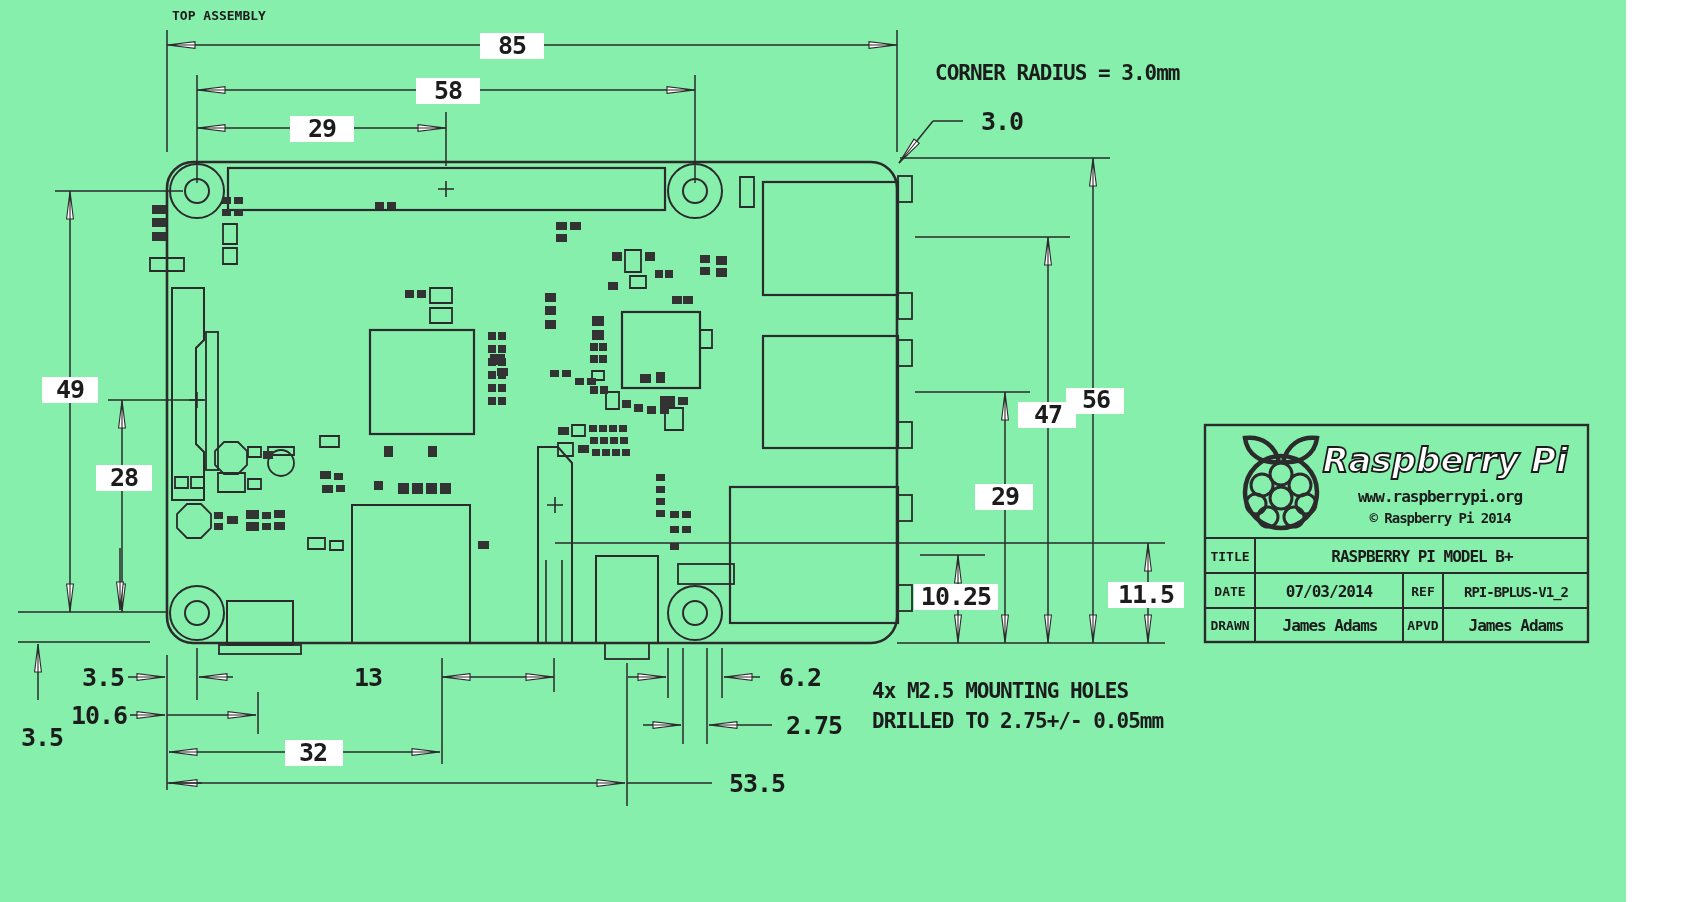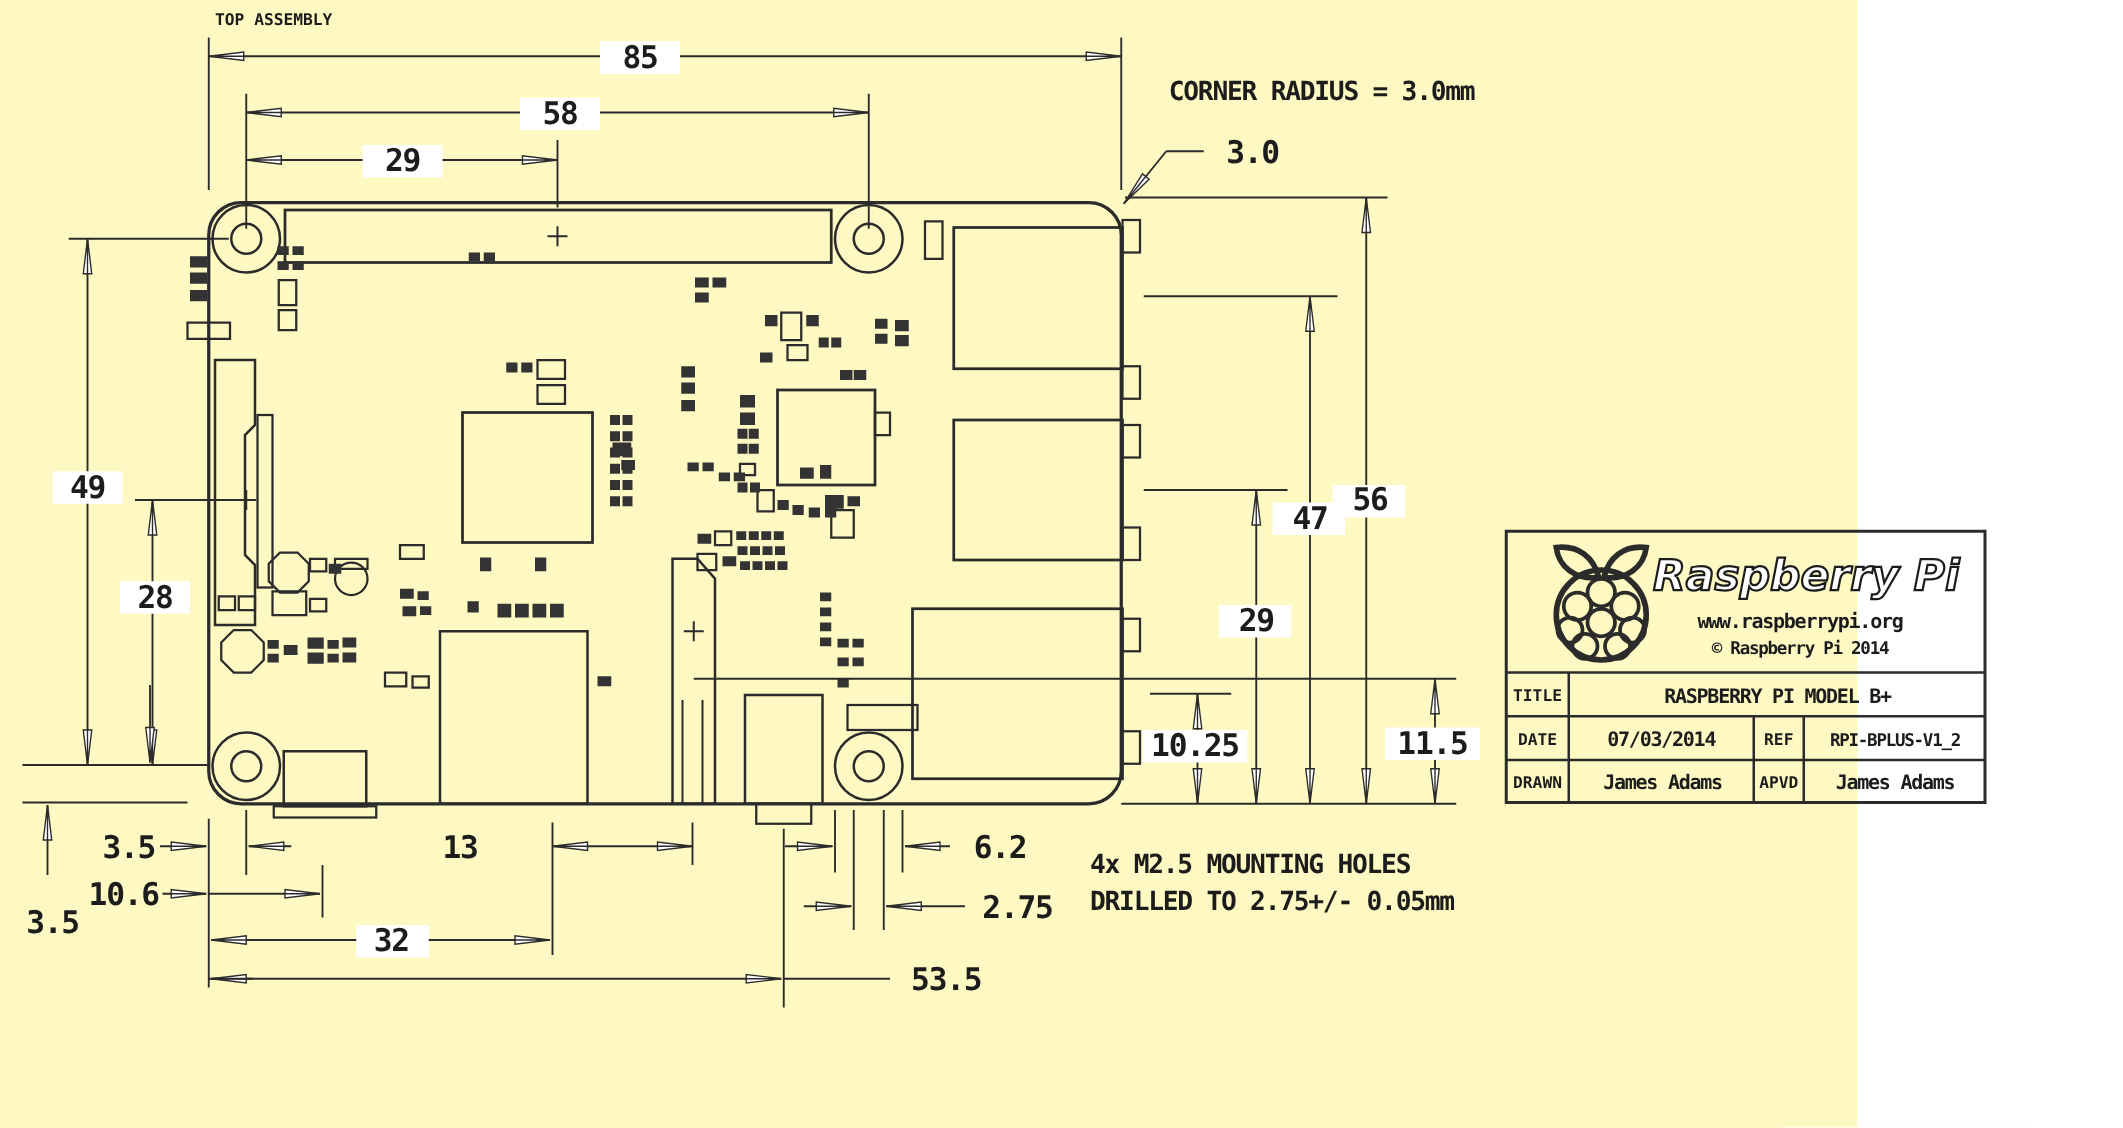--- a/index.html
+++ b/index.html
@@ -1,16 +1,16 @@
 <!DOCTYPE html>
 <html><head>
 <meta charset="utf-8">
 <style>
   html,body{margin:0;padding:0;background:#fff;}
-  .stage{width:1486px;height:902px;position:relative;background:#fef9c3;font-family:"DejaVu Sans Mono",monospace;}
+  .stage{width:1626px;height:902px;position:relative;background:#86efac;font-family:"DejaVu Sans Mono",monospace;}
   svg{display:block;}
   .ink{stroke:#2b2b2b;fill:none;}
   .dim-label{font-family:"DejaVu Sans Mono",monospace;font-weight:bold;font-size:25px;fill:#1c1c1c;text-anchor:middle;letter-spacing:-1px;}
   .note-label{font-family:"DejaVu Sans Mono",monospace;font-weight:bold;font-size:21px;fill:#1c1c1c;text-anchor:start;letter-spacing:-1px;}
   .view-label{font-family:"DejaVu Sans Mono",monospace;font-weight:bold;font-size:13px;fill:#1c1c1c;text-anchor:start;}
   .tb-label{font-family:"DejaVu Sans Mono",monospace;font-weight:bold;font-size:13px;fill:#1c1c1c;text-anchor:middle;}
   .tb-value{font-family:"DejaVu Sans Mono",monospace;font-weight:bold;font-size:16px;fill:#1c1c1c;text-anchor:middle;letter-spacing:-1px;}
   .tb-small{font-family:"DejaVu Sans Mono",monospace;font-weight:bold;font-size:14px;fill:#1c1c1c;text-anchor:middle;letter-spacing:-1px;}
   .brand{font-family:"DejaVu Sans",sans-serif;font-weight:bold;font-style:italic;font-size:34px;fill:#ffffff;stroke:#1c1c1c;stroke-width:1.8px;text-anchor:middle;}
   .labelbg{fill:#ffffff;stroke:none;}

